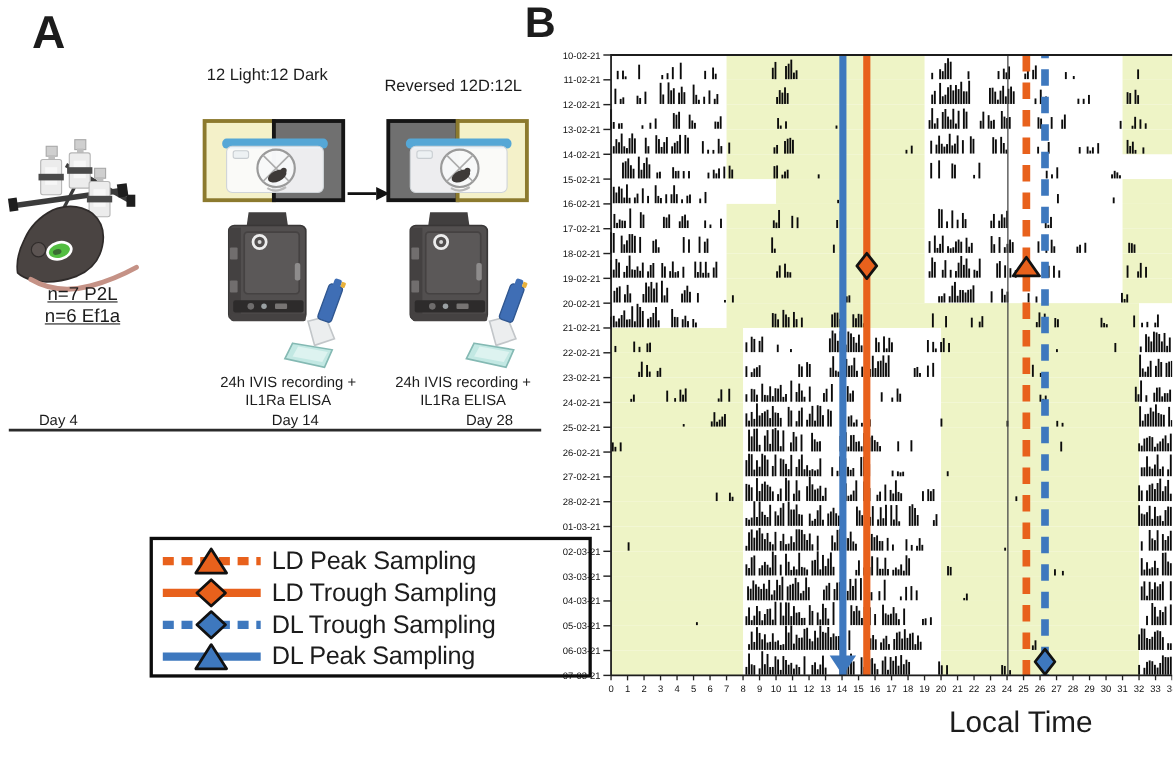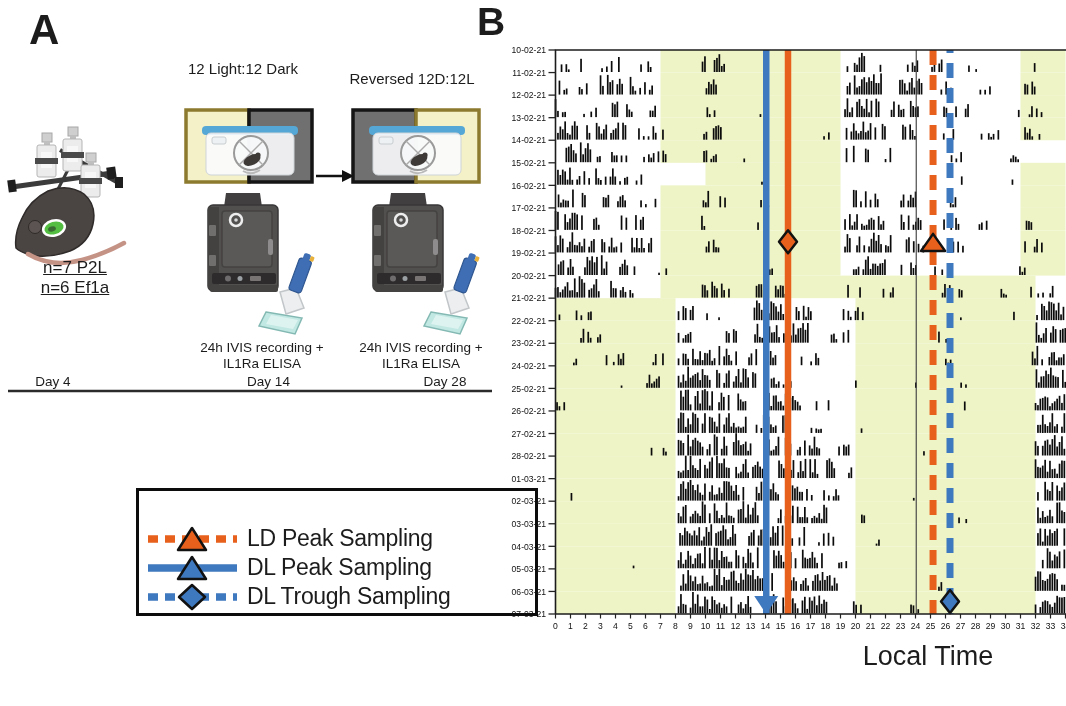--- a/index.html
+++ b/index.html
@@ -153,31 +153,38 @@
   <div id="legend" class="abs">
     <div class="legend-row">
       <svg width="95" height="30" viewBox="0 0 95 30">
         <line x1="3" y1="15" x2="92" y2="15" stroke="var(--c-orange)" stroke-width="7.5" stroke-dasharray="10 7"></line>
         <polygon points="47,4 33,26 61,26" fill="var(--c-orange)" stroke="#111" stroke-width="2.5" stroke-linejoin="round"></polygon>
       </svg>
       <span>LD Peak Sampling</span>
     </div>
     <div class="legend-row">
       <svg width="95" height="30" viewBox="0 0 95 30">
-        <line x1="3" y1="15" x2="92" y2="15" stroke="var(--c-blue)" stroke-width="7.5"></line>
-        <polygon points="47,4 33,26 61,26" fill="var(--c-blue)" stroke="#111" stroke-width="2.5" stroke-linejoin="round"></polygon>
+        <line x1="3" y1="15" x2="92" y2="15" stroke="var(--c-orange)" stroke-width="7.5"></line>
+        <polygon points="47,3 60,15 47,27 34,15" fill="var(--c-orange)" stroke="#111" stroke-width="2.5" stroke-linejoin="round"></polygon>
       </svg>
-      <span>DL Peak Sampling</span>
+      <span>LD Trough Sampling</span>
     </div>
     <div class="legend-row">
       <svg width="95" height="30" viewBox="0 0 95 30">
         <line x1="3" y1="15" x2="92" y2="15" stroke="var(--c-blue)" stroke-width="7.5" stroke-dasharray="10 7"></line>
         <polygon points="47,3 60,15 47,27 34,15" fill="var(--c-blue)" stroke="#111" stroke-width="2.5" stroke-linejoin="round"></polygon>
       </svg>
       <span>DL Trough Sampling</span>
+    </div>
+    <div class="legend-row">
+      <svg width="95" height="30" viewBox="0 0 95 30">
+        <line x1="3" y1="15" x2="92" y2="15" stroke="var(--c-blue)" stroke-width="7.5"></line>
+        <polygon points="47,4 33,26 61,26" fill="var(--c-blue)" stroke="#111" stroke-width="2.5" stroke-linejoin="round"></polygon>
+      </svg>
+      <span>DL Peak Sampling</span>
     </div>
   </div>
 
   <svg id="actogram" class="abs" style="left:0;top:0;" width="1066" height="706" viewBox="0 0 1066 706">
       <rect x="555.5" y="50" width="510.5" height="564" fill="#ffffff"></rect>
       <g>
         <rect x="660.5" y="50" width="180" height="22.56" fill="#EEF4C6"></rect>
         <rect x="1020.5" y="50" width="45" height="22.56" fill="#EEF4C6"></rect>
         <rect x="660.5" y="72.56" width="180" height="22.56" fill="#EEF4C6"></rect>
         <rect x="1020.5" y="72.56" width="45" height="22.56" fill="#EEF4C6"></rect>

